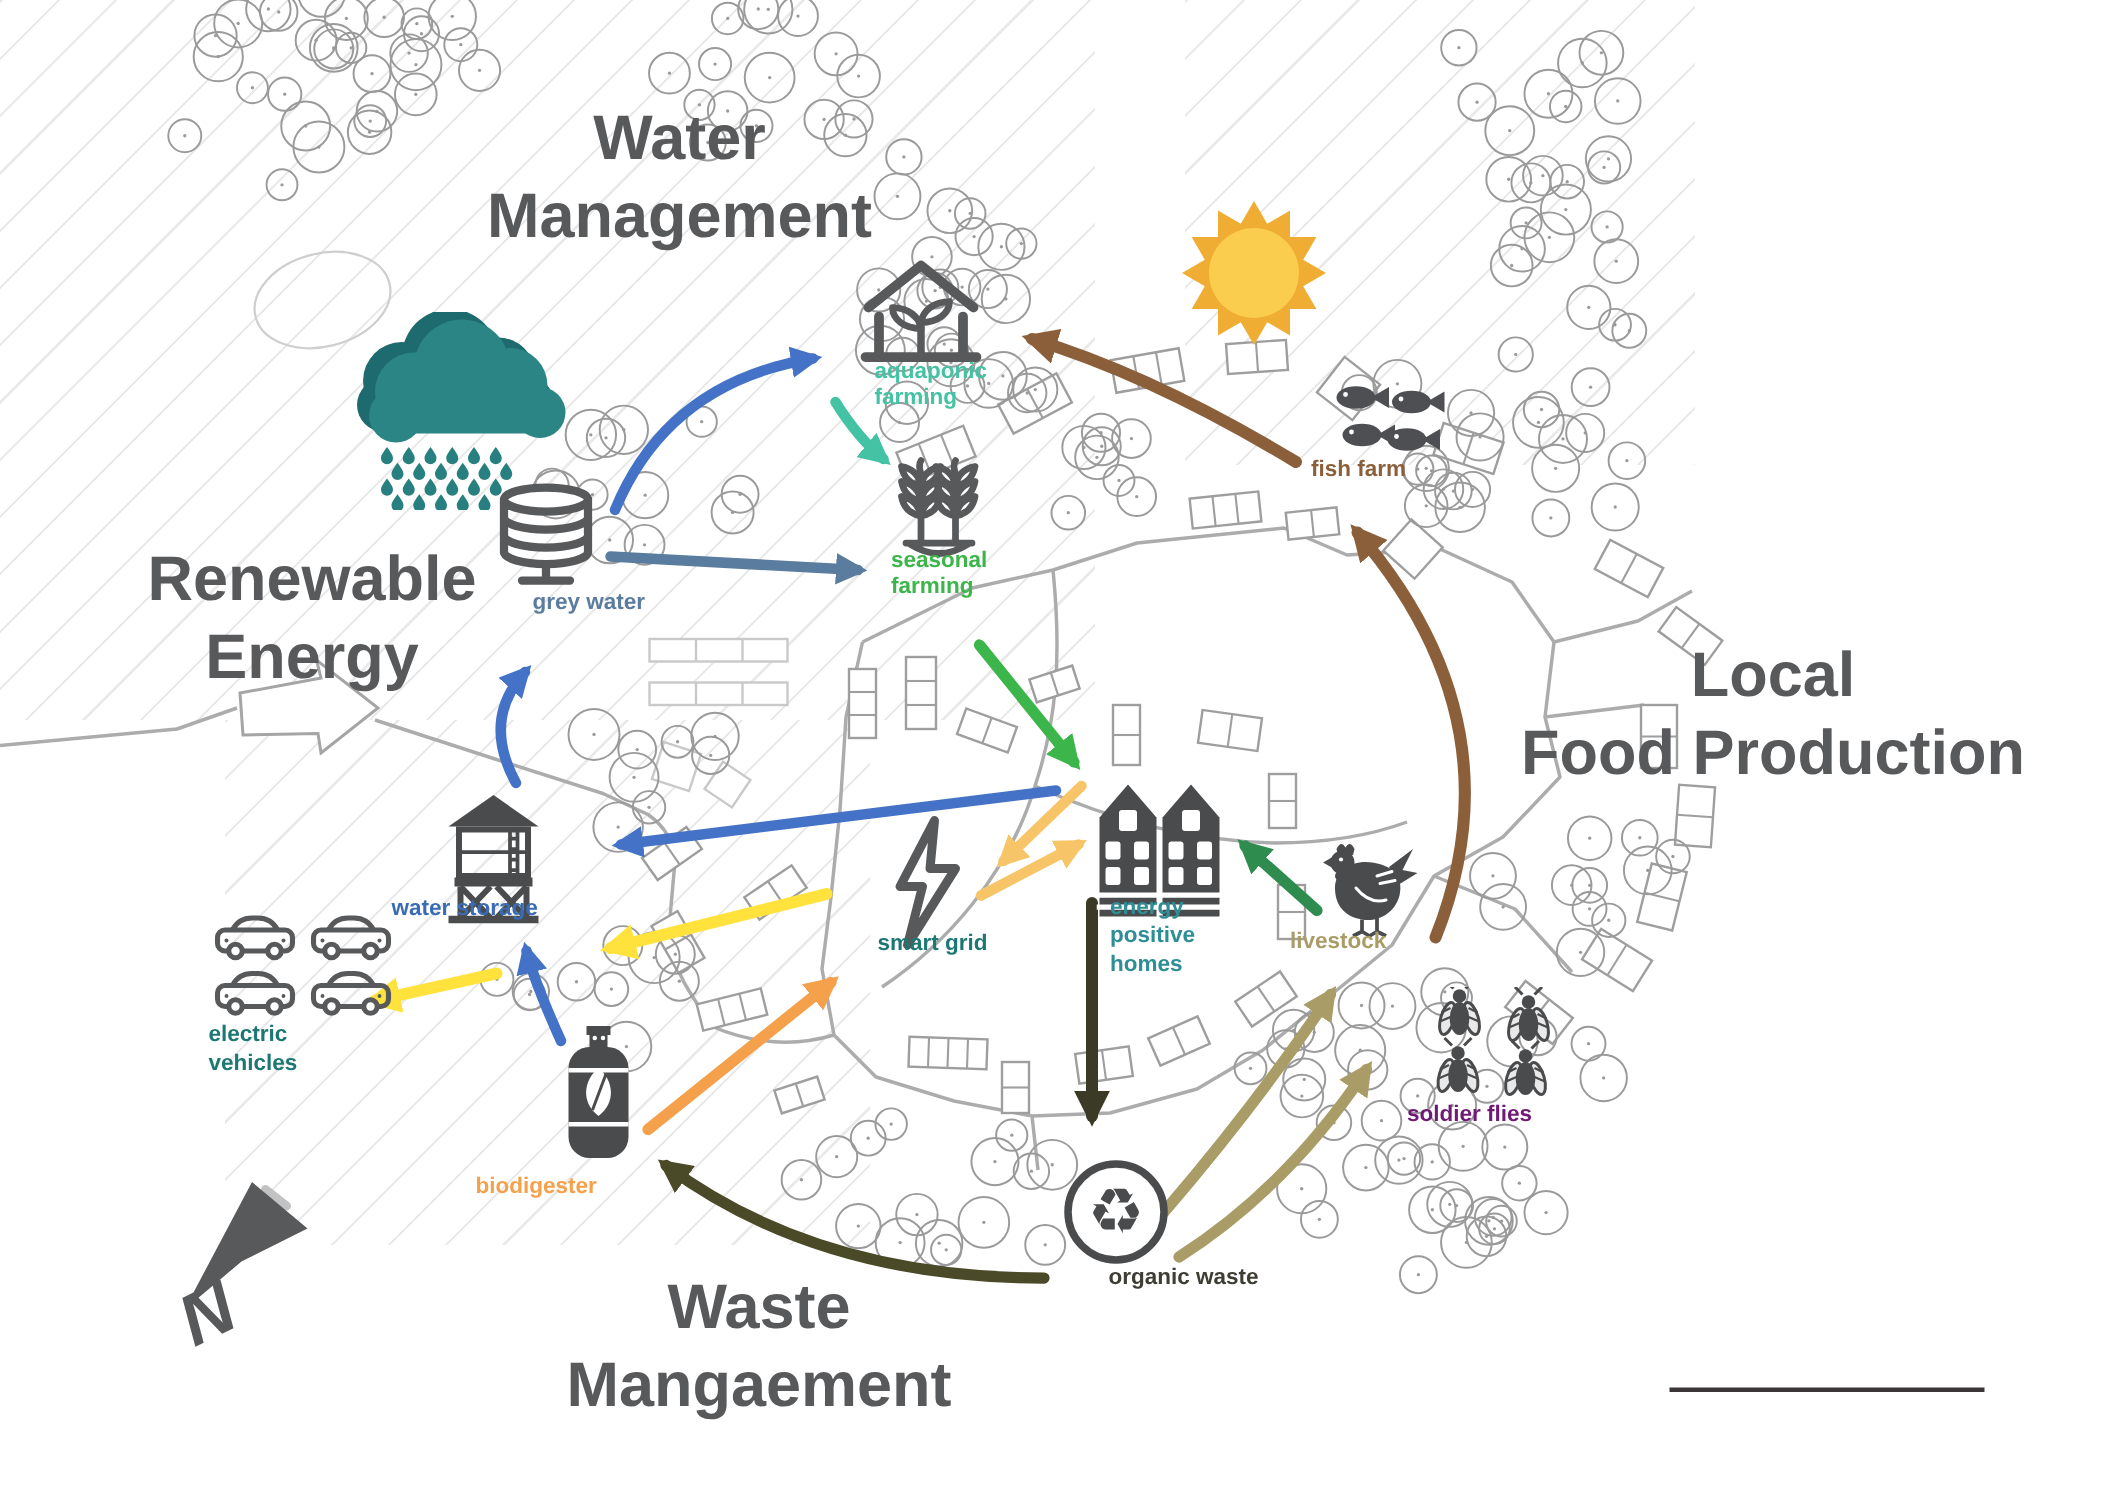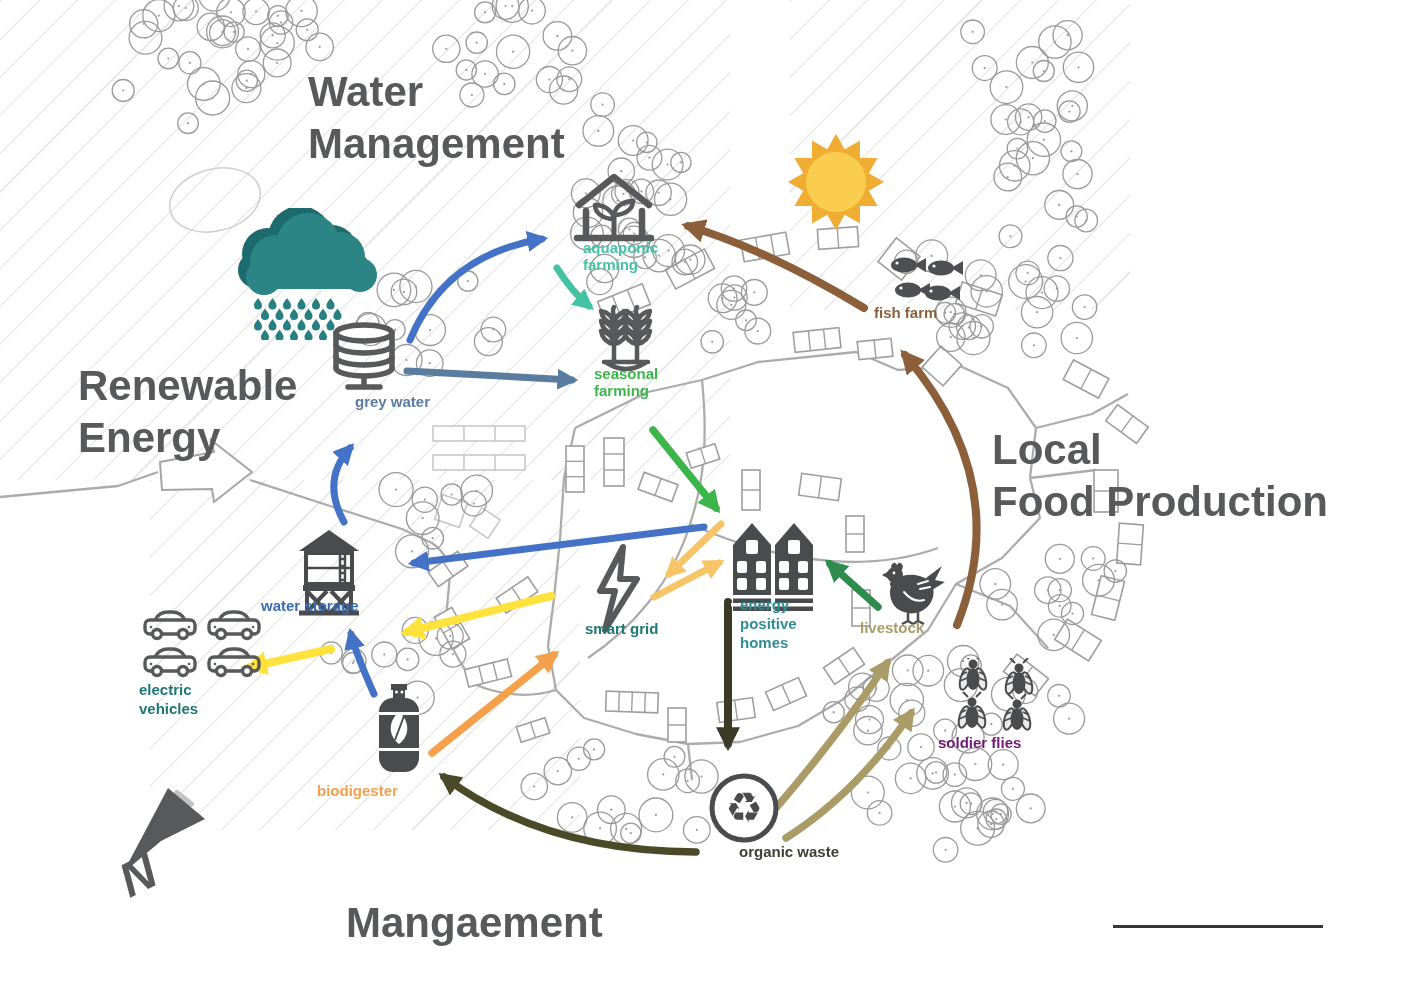--- a/index.html
+++ b/index.html
@@ -1,21 +1,21 @@
 <!DOCTYPE html>
 <html><head>
 <meta charset="utf-8">
 <style>
   html,body{margin:0;padding:0;background:#ffffff;}
   #stage{position:relative;width:1414px;height:1000px;overflow:hidden;background:#ffffff;
          font-family:"Liberation Sans","DejaVu Sans",sans-serif;}
   .hatch{position:absolute;pointer-events:none;
          background:repeating-linear-gradient(135deg,#d9d9d9 0 1.5px,transparent 1.5px 27px);opacity:.55;}
   svg.layer{position:absolute;left:0;top:0;}
-  .title{position:absolute;color:#58595B;font-weight:bold;font-size:42px;line-height:1.24;letter-spacing:0;}
+  .title{position:absolute;color:#58595B;font-weight:bold;font-size:42px;line-height:1.24;letter-spacing:0;text-align:center;}
   .nlabel{position:absolute;font-weight:bold;font-size:15px;line-height:1.12;}
   .icon{position:absolute;}
   #logo{position:absolute;left:1112px;top:744px;font-weight:bold;font-size:46px;line-height:1.05;letter-spacing:.5px;}
   #logo-underline{position:absolute;left:1113px;top:925px;width:210px;height:3px;background:#3a3637;}
 </style>
 </head>
 <body>
 
 <div id="stage">
 
@@ -974,19 +974,19 @@
   </div>
   <div class="title" style="left:992px;top:424px;width:380px;">
     <span>Local</span><br>
     <span>Food Production</span>
   </div>
   <div class="title" style="left:78px;top:360px;width:260px;">
     <span>Renewable</span><br>
     <span>Energy</span>
   </div>
   <div class="title" style="left:346px;top:845px;width:320px;">
-    <br>
+    <span>Waste</span><br>
     <span>Mangaement</span>
   </div>
 
   <div id="logo-underline"></div>
 
 </div>
 
 </body></html>

